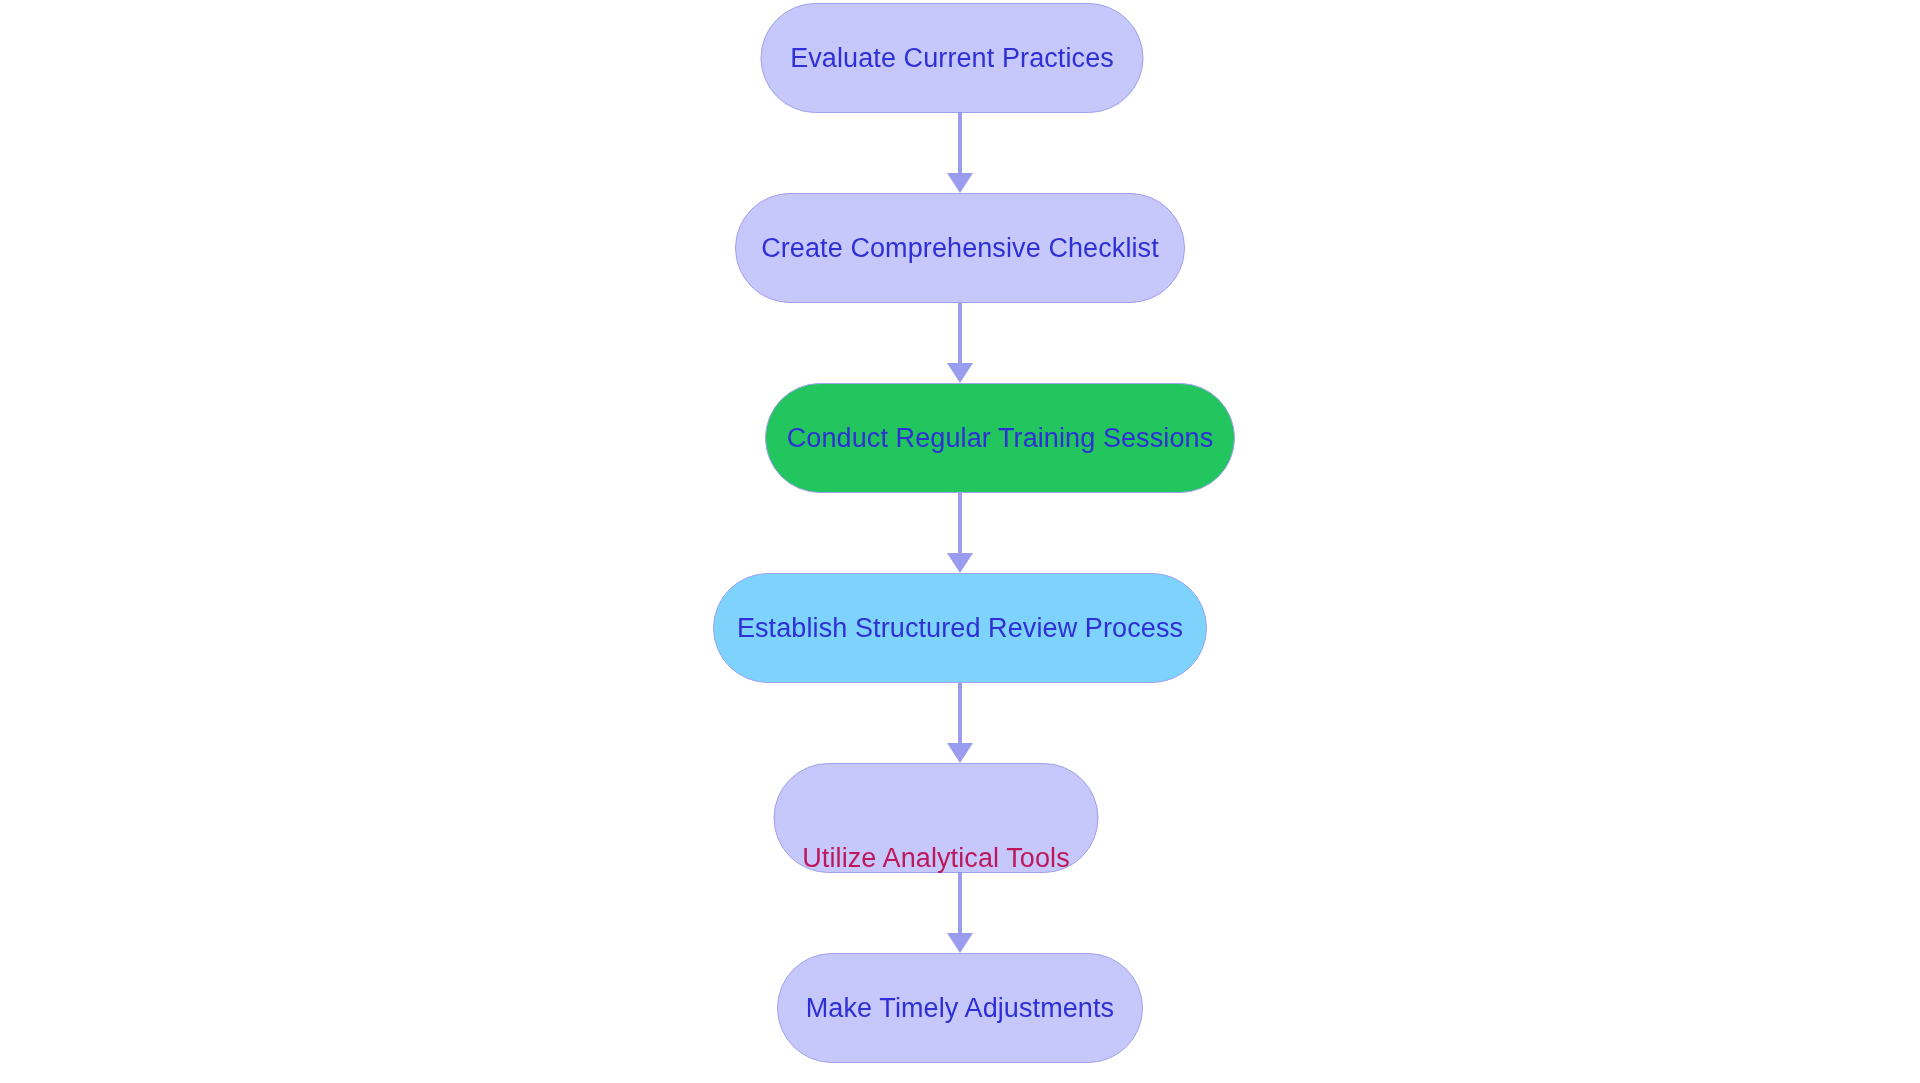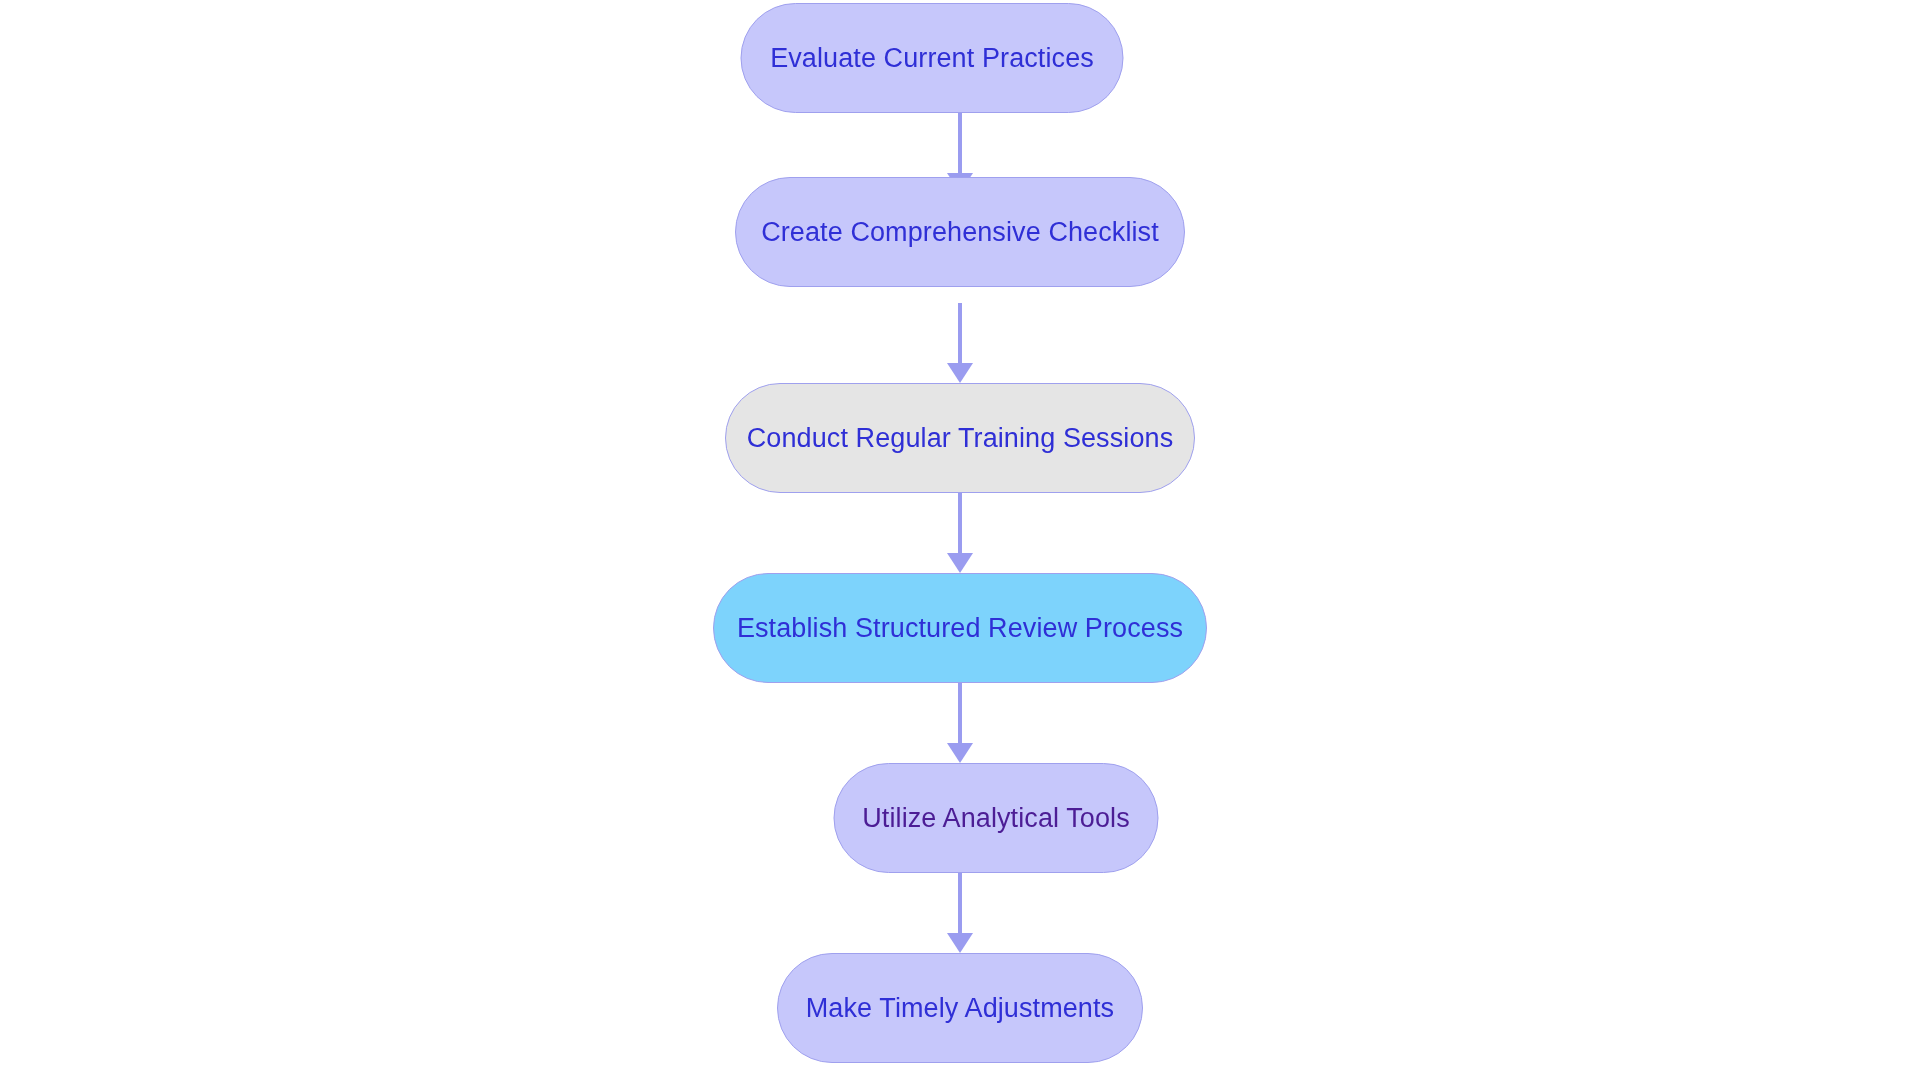--- a/index.html
+++ b/index.html
@@ -87,33 +87,33 @@
           <polygon points="947,743 973,743 960,763" fill="#9a9cf0"></polygon>
         </g>
         <g>
           <line x1="960" y1="873" x2="960" y2="934" stroke="#9a9cf0" stroke-width="4"></line>
           <polygon points="947,933 973,933 960,953" fill="#9a9cf0"></polygon>
         </g>
       </g>
   </svg>
 
   <div id="node-layer">
-      <div class="flow-node" id="node-1" style="left: 932px; top: 3px; width: 383px; height: 110px; background: rgb(198, 199, 251); border-color: rgb(159, 160, 238); color: rgb(47, 47, 214);">
+      <div class="flow-node" id="node-1" style="left: 952px; top: 3px; width: 383px; height: 110px; background: rgb(198, 199, 251); border-color: rgb(159, 160, 238); color: rgb(47, 47, 214);">
         <span class="flow-node-label">Evaluate Current Practices</span>
       </div>
-      <div class="flow-node" id="node-2" style="left: 960px; top: 177px; width: 450px; height: 110px; background: rgb(198, 199, 251); border-color: rgb(159, 160, 238); color: rgb(47, 47, 214);">
+      <div class="flow-node" id="node-2" style="left: 960px; top: 193px; width: 450px; height: 110px; background: rgb(198, 199, 251); border-color: rgb(159, 160, 238); color: rgb(47, 47, 214);">
         <span class="flow-node-label">Create Comprehensive Checklist</span>
       </div>
-      <div class="flow-node" id="node-3" style="left: 960px; top: 383px; width: 470px; height: 110px; background: #e5e5e5; border-color: rgb(159, 160, 238); color: rgb(47, 47, 214);">
+      <div class="flow-node" id="node-3" style="left: 1000px; top: 383px; width: 470px; height: 110px; background: #22c55e; border-color: rgb(159, 160, 238); color: rgb(47, 47, 214);">
         <span class="flow-node-label">Conduct Regular Training Sessions</span>
       </div>
       <div class="flow-node" id="node-4" style="left: 960px; top: 573px; width: 494px; height: 110px; background: #7dd3fc; border-color: rgb(159, 160, 238); color: rgb(47, 47, 214);">
         <span class="flow-node-label">Establish Structured Review Process</span>
       </div>
-      <div class="flow-node" id="node-5" style="left: 996px; top: 763px; width: 325px; height: 110px; background: rgb(198, 199, 251); border-color: rgb(159, 160, 238); color: #4c1d95;">
+      <div class="flow-node" id="node-5" style="left: 936px; top: 763px; width: 325px; height: 110px; background: rgb(198, 199, 251); border-color: rgb(159, 160, 238); color: #be185d; align-items: flex-end;">
         <span class="flow-node-label">Utilize Analytical Tools</span>
       </div>
       <div class="flow-node" id="node-6" style="left: 960px; top: 953px; width: 366px; height: 110px; background: rgb(198, 199, 251); border-color: rgb(159, 160, 238); color: rgb(47, 47, 214); text-align: right;">
         <span class="flow-node-label">Make Timely Adjustments</span>
       </div>
     </div>
 
 </div>
 
 </body></html>

